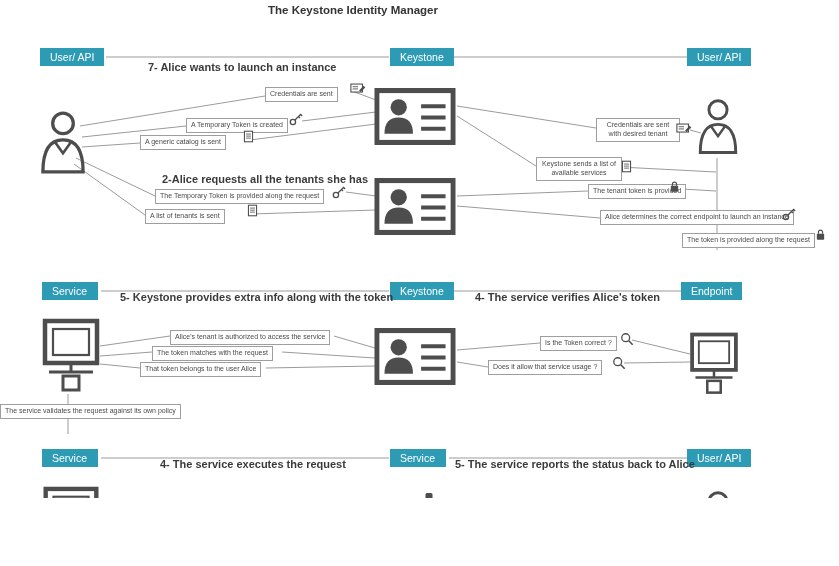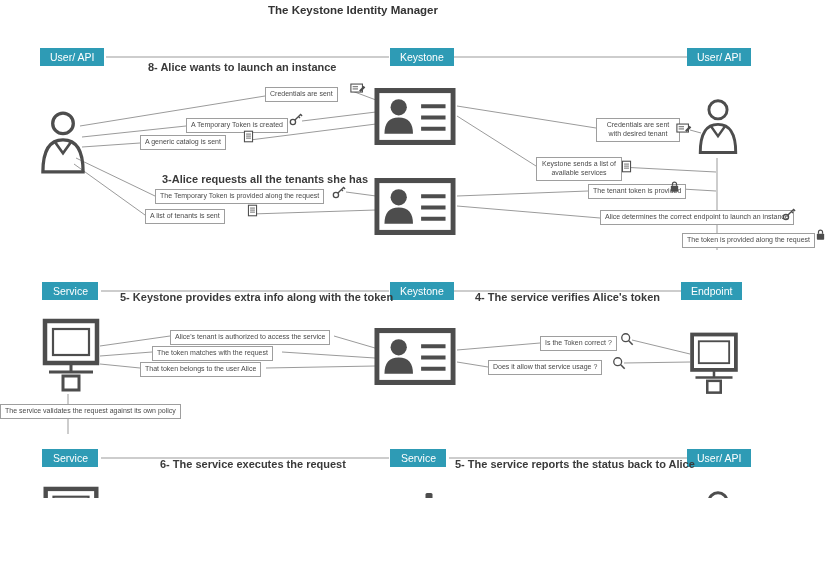--- a/index.html
+++ b/index.html
@@ -6,21 +6,21 @@
   html,body { background:#fff; }
   body { font-family:"Liberation Sans","DejaVu Sans",sans-serif; color:#3a3a3a; }
   .canvas { position:relative; width:839px; height:498px; background:#fff; overflow:hidden; }
 
   .lines { position:absolute; left:0; top:0; z-index:1; }
   .lines line { stroke:var(--line,#9b9b9b); stroke-width:1; }
 
   .title { position:absolute; z-index:4; font-size:11.5px; font-weight:bold; color:#333; white-space:nowrap; }
 
   .badge { position:absolute; z-index:3; background:var(--accent,#2E9BB5); color:#fff;
-           font-size:10.5px; padding:3px 10px; min-width:56px; text-align:right; white-space:nowrap; }
+           font-size:10.5px; padding:3px 10px; min-width:56px; text-align:left; white-space:nowrap; }
 
   .step { position:absolute; z-index:3; font-size:11px; font-weight:bold; color:#3a3a3a; white-space:nowrap; }
 
   .note { position:absolute; z-index:3; background:#fff; border:1px solid #9e9e9e;
           font-size:7px; color:#4a4a4a; padding:2px 4px; white-space:nowrap; line-height:1.25; }
   .note.wrap { white-space:normal; text-align:center; }
 
   .actor { position:absolute; z-index:2; color:var(--icon,#4d4d4d); }
   .actor svg, .icon svg { width:100%; height:100%; display:block; }
   .icon { position:absolute; z-index:3; color:var(--icon,#4d4d4d); }
@@ -153,25 +153,25 @@
   <div class="badge" style="left:40px;top:48px">User/ API</div>
   <div class="badge" style="left:390px;top:48px">Keystone</div>
   <div class="badge" style="left:687px;top:48px">User/ API</div>
   <div class="badge" style="left:42px;top:282px">Service</div>
   <div class="badge" style="left:390px;top:282px">Keystone</div>
   <div class="badge" style="left:681px;top:282px">Endpoint</div>
   <div class="badge" style="left:42px;top:449px">Service</div>
   <div class="badge" style="left:390px;top:449px">Service</div>
   <div class="badge" style="left:687px;top:449px">User/ API</div>
 
-  <div class="step" style="left:148px;top:61px">8- Alice wants to launch an instance</div>
-  <div class="step" style="left:162px;top:173px">3-Alice requests all the tenants she has</div>
+  <div class="step" style="left:148px;top:61px">7- Alice wants to launch an instance</div>
+  <div class="step" style="left:162px;top:173px">2-Alice requests all the tenants she has</div>
   <div class="step" style="left:475px;top:291px">4- The service verifies Alice's token</div>
   <div class="step" style="left:120px;top:291px">5- Keystone provides extra info along with the token</div>
-  <div class="step" style="left:160px;top:458px">6- The service executes the request</div>
+  <div class="step" style="left:160px;top:458px">4- The service executes the request</div>
   <div class="step" style="left:455px;top:458px">5- The service reports the status back to Alice</div>
 
   <span class="actor" style="left:40px;top:110px;width:46px;height:68px">
       <svg viewBox="0 0 44 66">
         <use href="#sym-person"></use>
       </svg>
     </span>
   <span class="actor" style="left:374px;top:88px;width:82px;height:57px">
       <svg viewBox="0 0 80 56">
         <use href="#sym-card"></use>

